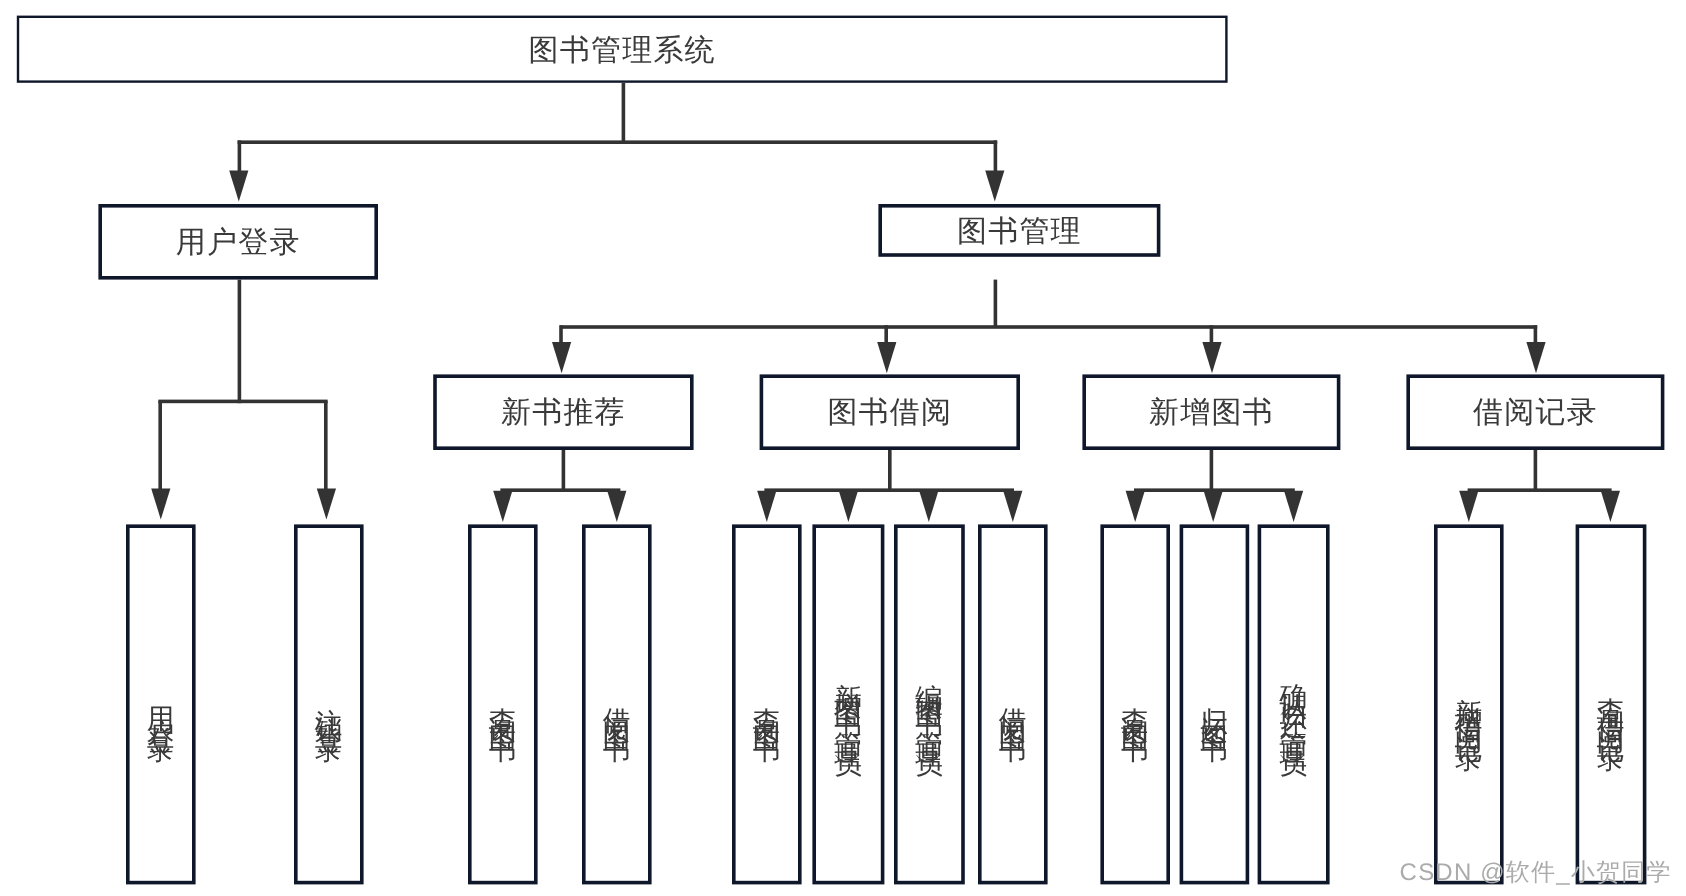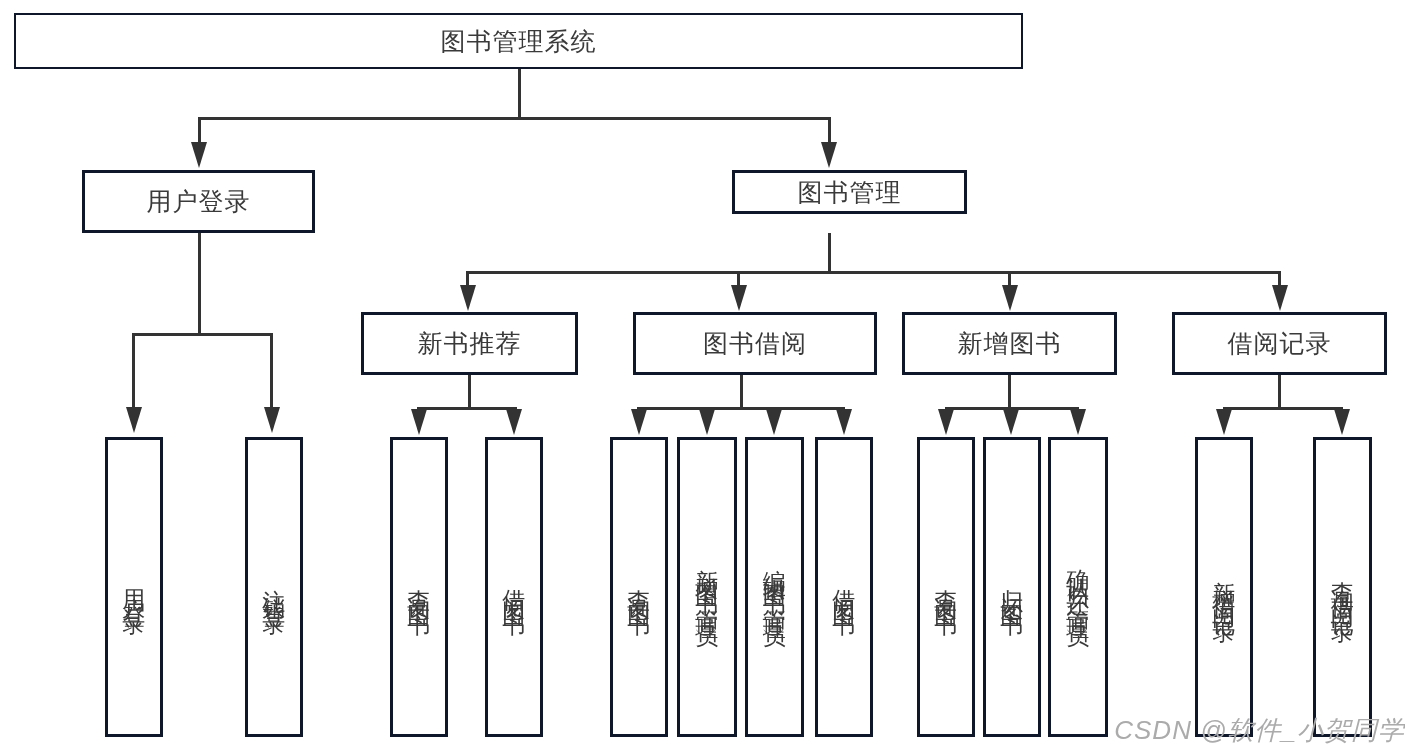--- a/index.html
+++ b/index.html
@@ -30,26 +30,25 @@
   }
   .vl,.hl{position:absolute;background:#333333;}
   .arr{
     position:absolute;width:0;height:0;
     border-left:8px solid transparent;
     border-right:8px solid transparent;
     border-top:26px solid #333333;
   }
   .watermark{
     position:absolute;
-    top:713px;right:0;
-    font-size:26px;
+    top:713px;right:12px;
+    font-size:20px;
     color:#ababab;
     letter-spacing:1px;
     white-space:nowrap;
-    font-style:italic;
   }
 </style>
 </head>
 <body>
 
 <div id="canvas">
 
   <div class="box root node" style="left:14px;top:13px;width:1009px;height:56px;">
     <span>图书管理系统</span>
   </div>
@@ -57,21 +56,21 @@
   <div class="box node" style="left:82px;top:170px;width:233px;height:63px;">
     <span>用户登录</span>
   </div>
   <div class="box node" style="left:732px;top:170px;width:235px;height:44px;">
     <span>图书管理</span>
   </div>
 
   <div class="box node" style="left:361px;top:312px;width:217px;height:63px;">
     <span>新书推荐</span>
   </div>
-  <div class="box node" style="left:633px;top:312px;width:244px;height:63px;">
+  <div class="box node" style="left:633px;top:312px;width:217px;height:63px;">
     <span>图书借阅</span>
   </div>
   <div class="box node" style="left:902px;top:312px;width:215px;height:63px;">
     <span>新增图书</span>
   </div>
   <div class="box node" style="left:1172px;top:312px;width:215px;height:63px;">
     <span>借阅记录</span>
   </div>
 
   <div class="box leaf" style="left:105px;top:437px;width:58px;height:300px;">

